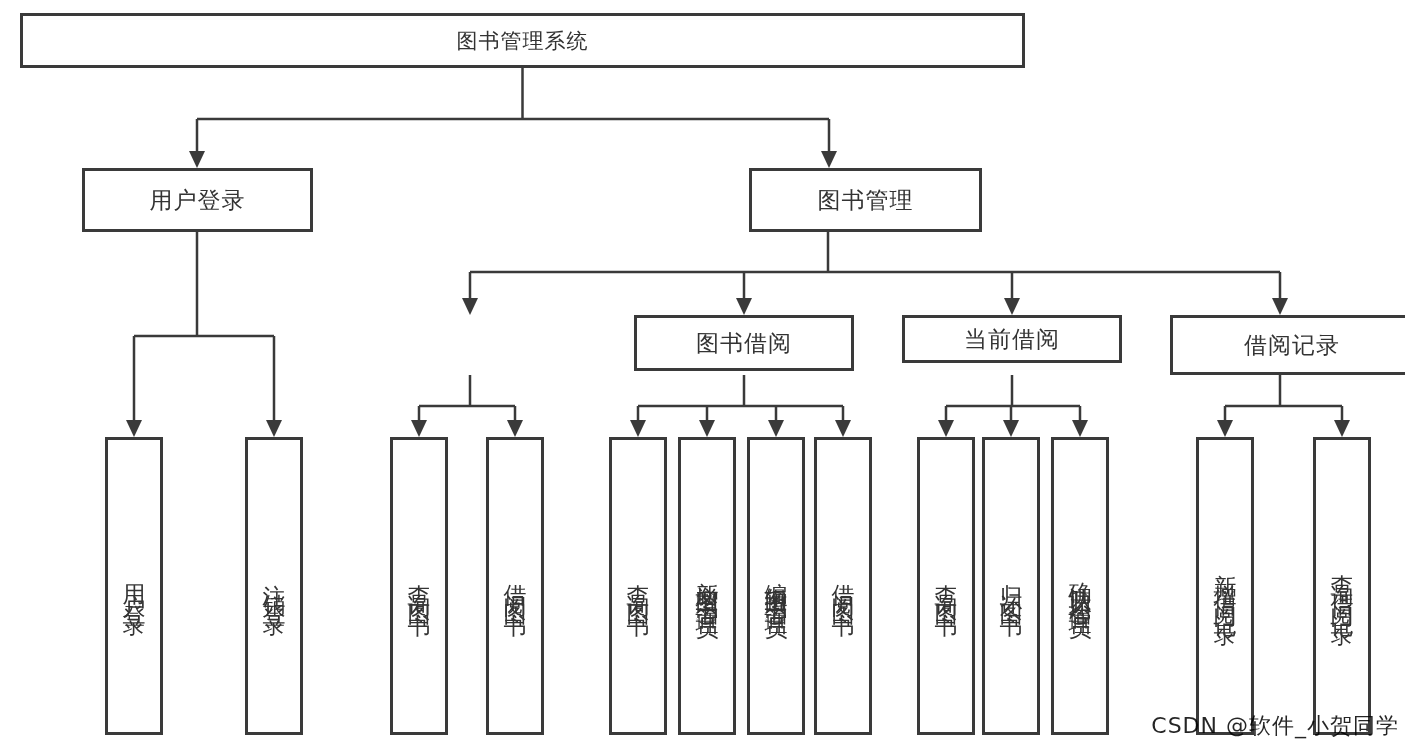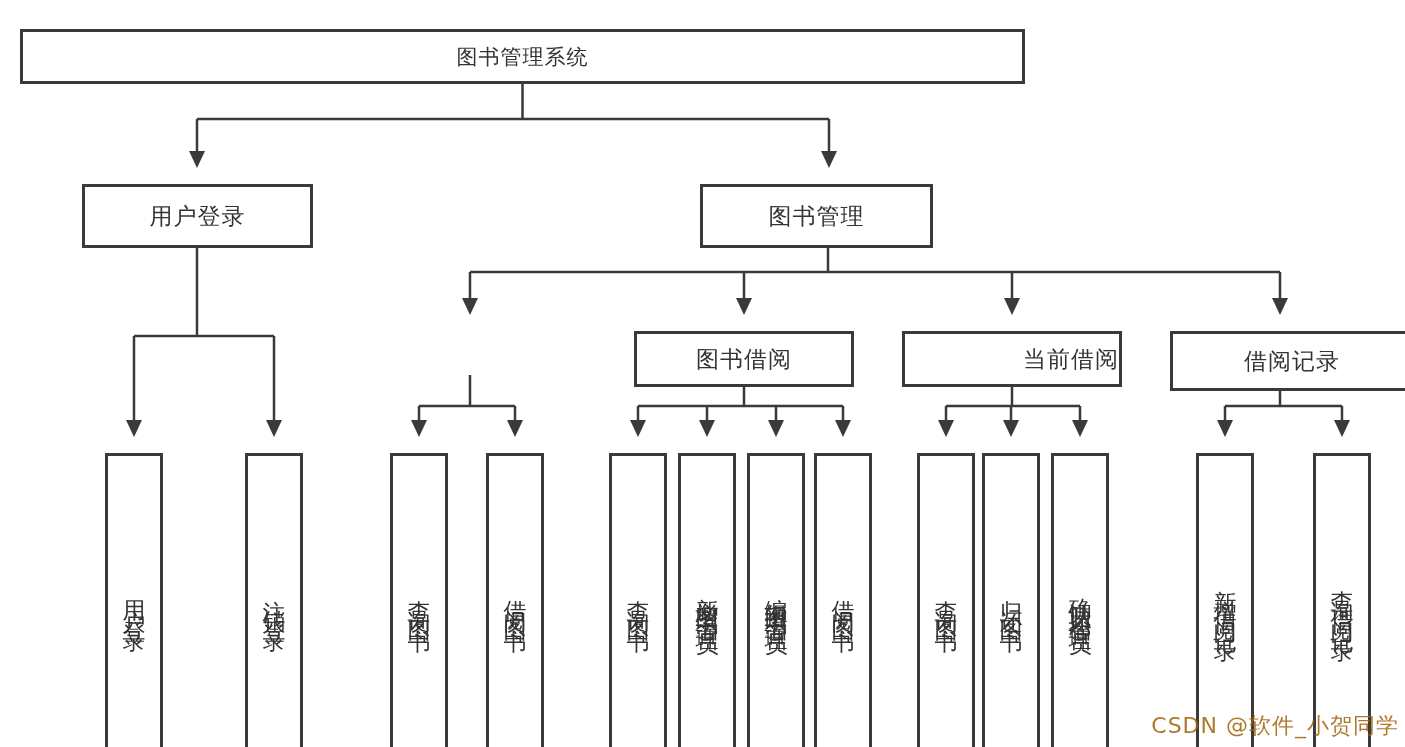--- a/index.html
+++ b/index.html
@@ -25,39 +25,38 @@
   .node {
     position: absolute;
     box-sizing: border-box;
     border: 3px solid #3a3a3a;
     background: #ffffff;
     color: #333333;
     display: flex;
     align-items: center;
     justify-content: center;
     z-index: 2;
-    margin-top: 16px;
   }
   .hnode { font-size: 23px; letter-spacing: 1px; }
   .root  { font-size: 21px; }
   .vnode .vtext {
     writing-mode: vertical-rl;
     text-orientation: mixed;
     font-size: 23px;
     letter-spacing: 10px;
     line-height: 1;
     white-space: nowrap;
   }
   .vnode .vtext.long { letter-spacing: 5px; }
   .watermark {
     position: absolute;
     right: 6px;
     bottom: 6px;
     font-size: 22px;
-    color: #a16207;
+    color: #000000;
     opacity: 0.85;
     z-index: 3;
     letter-spacing: 1px;
   }
 </style>
 </head>
 <body>
 
 <div id="stage">
 
@@ -92,28 +91,28 @@
     </g>
   </svg>
 
   <div class="node hnode root" style="left:20px; top:13px; width:1005px; height:55px;">
     <span>图书管理系统</span>
   </div>
 
   <div class="node hnode" style="left:82px; top:168px; width:231px; height:64px;">
     <span>用户登录</span>
   </div>
-  <div class="node hnode" style="left:700px; top:168px; width:233px; height:64px;">
+  <div class="node hnode" style="left:749px; top:168px; width:233px; height:64px;">
     <span>图书管理</span>
   </div>
 
   <div class="node hnode" style="left:634px; top:315px; width:220px; height:56px;">
     <span>图书借阅</span>
   </div>
-  <div class="node hnode" style="left:902px; top:315px; width:220px; height:56px;justify-content:flex-end;">
+  <div class="node hnode" style="left:902px; top:315px; width:220px; height:48px;">
     <span>当前借阅</span>
   </div>
   <div class="node hnode" style="left:1170px; top:315px; width:244px; height:60px;">
     <span>借阅记录</span>
   </div>
 
   <div class="node vnode" style="left:105px; top:437px; width:58px; height:298px;">
     <span class="vtext">用户登录</span>
   </div>
   <div class="node vnode" style="left:245px; top:437px; width:58px; height:298px;">

